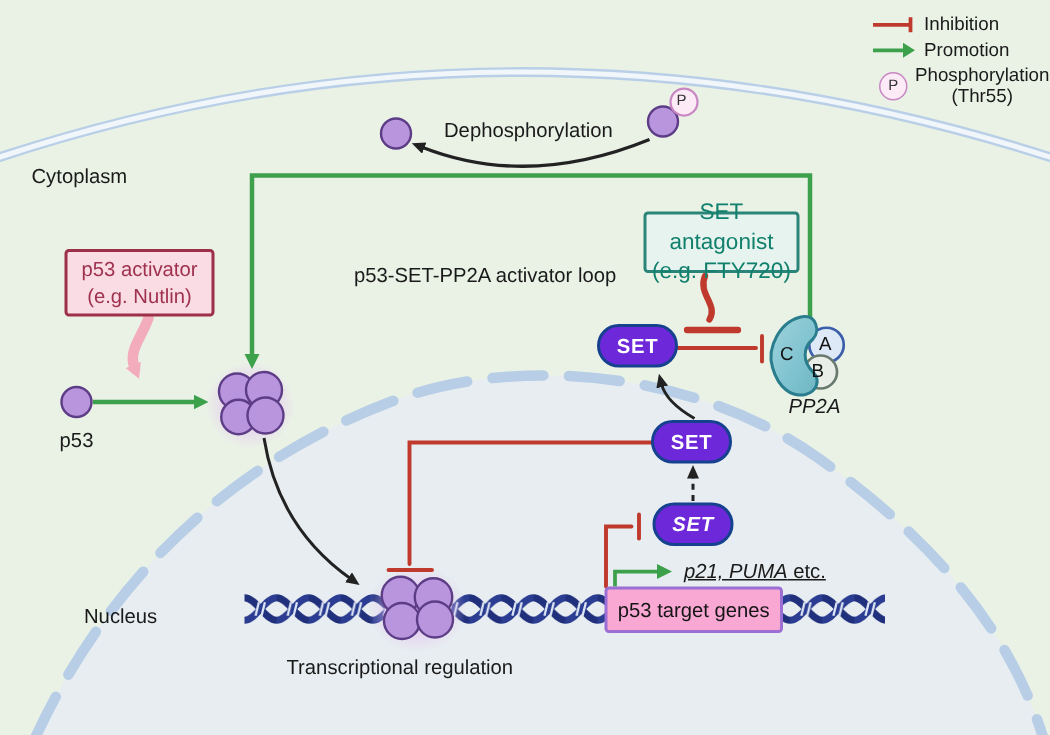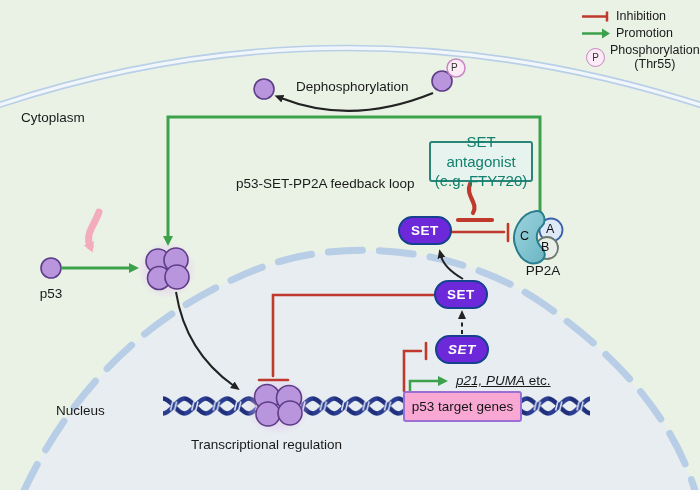--- a/index.html
+++ b/index.html
@@ -11,21 +11,21 @@
   }
   #canvas svg.layer{position:absolute;left:0;top:0;}
   .abs{position:absolute;}
   .lbl{position:absolute; white-space:nowrap; font-size:13.5px; color:#1a1a1a;}
   
   #cytoplasm{left:21px;top:110px;}
   #nucleus{left:56px;top:403px;}
   #dephos{left:296px;top:79px;}
   #floop{left:236px;top:176px;}
   #p53lbl{left:37px;top:286px;width:28px;text-align:center;}
-  #pp2albl{left:520px;top:263px;width:46px;text-align:center;}
+  #pp2albl{left:520px;top:263px;width:46px;text-align:center;font-style:italic;}
   #p21lbl{left:456px;top:373px;text-decoration:underline;}
   #p21lbl .ital{font-style:italic;}
   #transreg{left:191px;top:437px;}
   
   .dbox{position:absolute; display:flex; flex-direction:column; align-items:center;
         justify-content:center; text-align:center; border-radius:3px; line-height:1.3;}
   #activator-box{left:43px;top:166px;width:96px;height:41px;
         background:#f9dce4;border:2.5px solid #9d3049;color:#a03250;font-size:13.5px;}
   #antagonist-box{left:429px;top:141px;width:100px;height:37px;
         background:#e7f3ef;border:2.5px solid #2a8578;color:#11806c;font-size:15px;}
@@ -159,28 +159,32 @@
     <circle cx="547" cy="248" r="11" fill="#e9eee9" stroke="#6a7a6e" stroke-width="1.8"></circle>
     <path d="M 536,211 C 520,213 511,232 515,245 C 519,259 528,265 537,263 C 545,261 547,253 542,248 C 535,241 535,232 542,226 C 547,221 544,210 536,211 Z" fill="url(#beanTeal)" stroke="#2a7d8d" stroke-width="2"></path>
   </svg>
 
   <div class="abs" style="left:451px;top:62px;font-size:10px;color:#333;">P</div>
 
   <div class="lbl" id="cytoplasm">Cytoplasm</div>
   <div class="lbl" id="nucleus">Nucleus</div>
 
   <div class="lbl" id="dephos">Dephosphorylation</div>
-  <div class="lbl" id="floop">p53-SET-PP2A  feedback loop</div>
+  <div class="lbl" id="floop">p53-SET-PP2A  activator loop</div>
   <div class="lbl" id="p53lbl">p53</div>
   <div class="lbl" id="pp2albl">PP2A</div>
   <div class="lbl" id="p21lbl">
     <span class="ital">p21, PUMA</span><span> etc.</span>
   </div>
   <div class="lbl" id="transreg">Transcriptional regulation</div>
 
+  <div class="dbox" id="activator-box">
+    <div>p53 activator</div>
+    <div>(e.g. Nutlin)</div>
+  </div>
   <div class="dbox" id="antagonist-box">
     <div>SET antagonist</div>
     <div>(e.g. FTY720)</div>
   </div>
   <div class="dbox" id="genes-box">
     <div>p53 target genes</div>
   </div>
 
   <div class="set-oval" id="set1">SET</div>
   <div class="set-oval" id="set2">SET</div>

